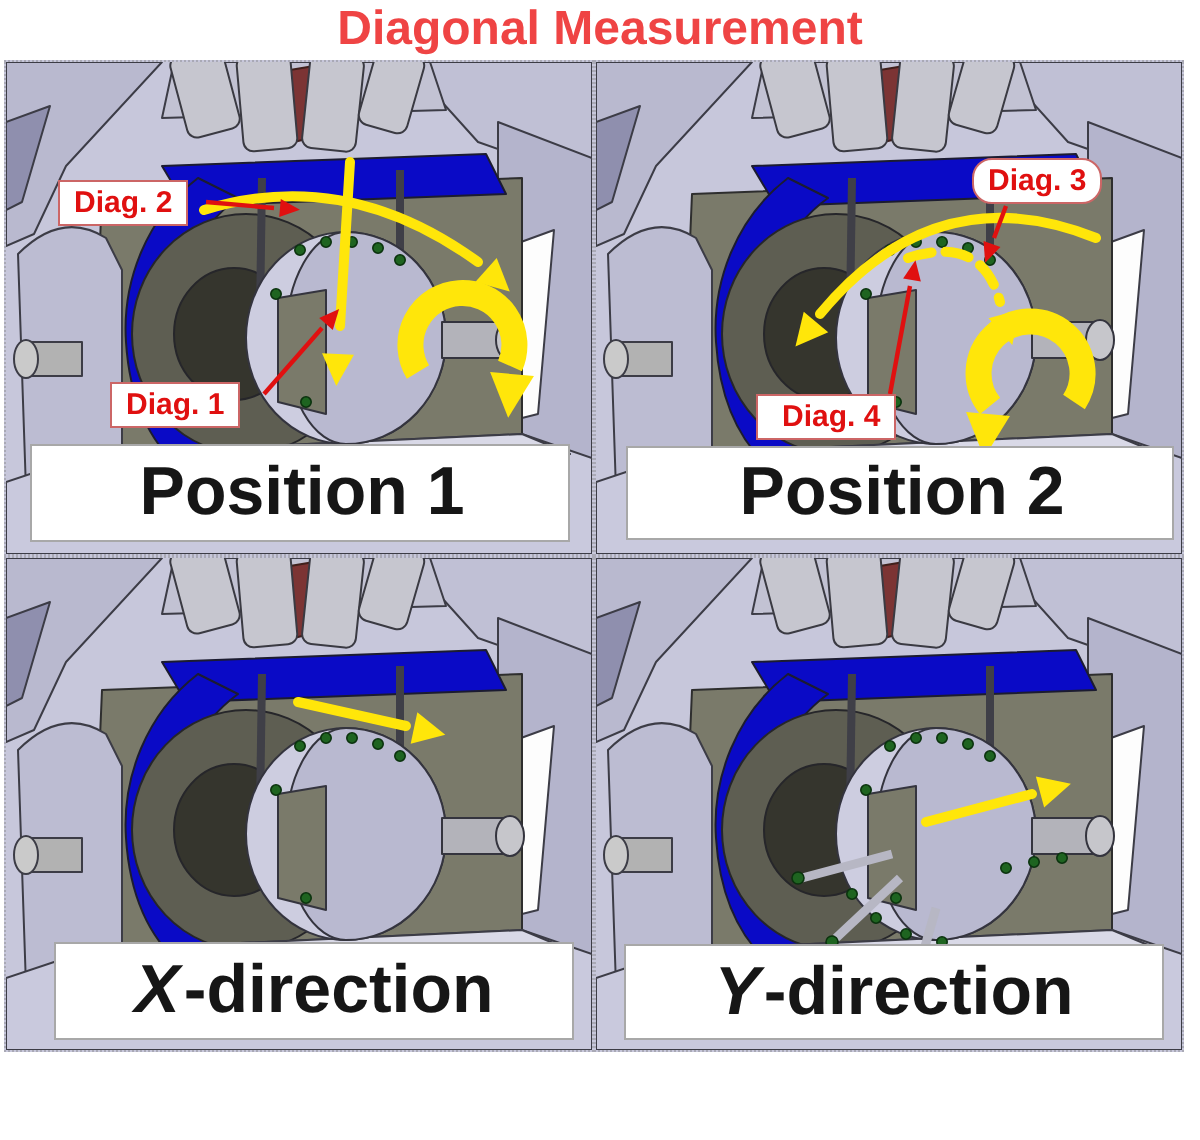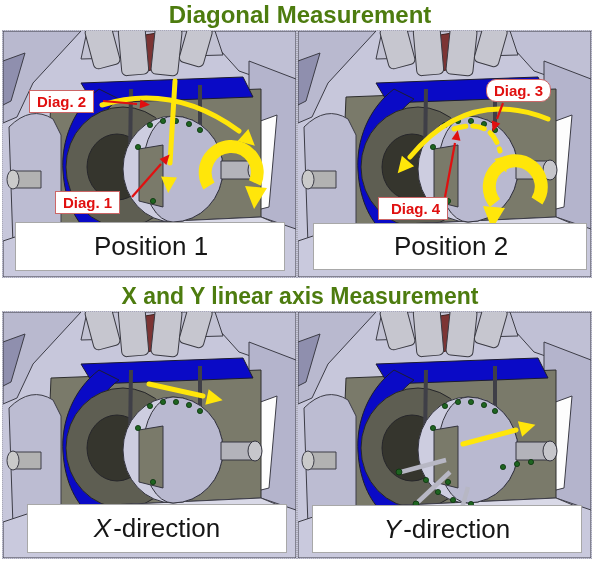--- a/index.html
+++ b/index.html
@@ -2,41 +2,41 @@
 <html><head>
 <meta charset="utf-8">
 <style>
   html,body{margin:0;padding:0;background:#ffffff;}
   .figure{
     width:600px;height:570px;background:#ffffff;position:relative;
     font-family:"Liberation Sans", sans-serif;overflow:hidden;
     display:flex;flex-direction:column;
   }
   .fig-title{
-    text-align:center;font-weight:bold;color:#4d7c0f;
+    text-align:center;font-weight:bold;color:#ef4444;
     font-size:24px;line-height:30px;flex:0 0 auto;
   }
   .fig-title.mid{font-size:23px;line-height:30px;margin-top:3px;}
   .row{
     display:flex;justify-content:flex-start;
     padding:0 2px;flex:0 0 auto;
   }
   .panel{
     position:relative;width:293px;height:246px;
     border:1px dotted #a9a9b5;background:#c7c7db;overflow:hidden;
   }
   .panel svg.mach{position:absolute;left:0;top:0;width:100%;height:100%;display:block;}
   .ann{
     position:absolute;background:#ffffff;border:1px solid #cc6666;
     color:#e01010;font-weight:bold;font-size:15px;line-height:19px;
     padding:1px 7px;white-space:nowrap;
   }
   .caption{
     position:absolute;background:#ffffff;border:1px solid #a8a8a8;
-    color:#161616;font-weight:normal;font-size:26px;
+    color:#161616;font-weight:bold;font-size:34px;
     display:flex;align-items:center;justify-content:center;
     white-space:nowrap;
   }
   .caption i{font-style:italic;margin-right:2px;}
   .defs-holder{position:absolute;width:0;height:0;overflow:hidden;}
 </style>
 </head>
 <body>
 
 <svg class="defs-holder" aria-hidden="true">
@@ -161,21 +161,20 @@
       </svg>
       <div class="ann" style="left:188px;top:48px;border-radius:10px;">Diag. 3</div>
       <div class="ann" style="left:80px;top:166px;padding-left:12px;">Diag. 4</div>
       <div class="caption" style="left:15px;top:192px;width:272px;height:45px;">
         <i></i>
           <span>Position 2</span>
       </div>
     </div>
   </div>
 
-  <div class="fig-title mid">X and Y linear axis Measurement</div>
 
   <div class="row">
 
     <div class="panel">
       <svg class="mach" viewBox="0 0 293 246">
         <use href="#machine-base"></use>
         <g fill="#ffe60a">
           <line x1="146" y1="72" x2="200" y2="84" stroke="#ffe60a" stroke-width="5" stroke-linecap="round"></line>
           <path d="M0,-8 L16,0 L0,8 Z" transform="translate(204,85) rotate(12)"></path>
         </g>

